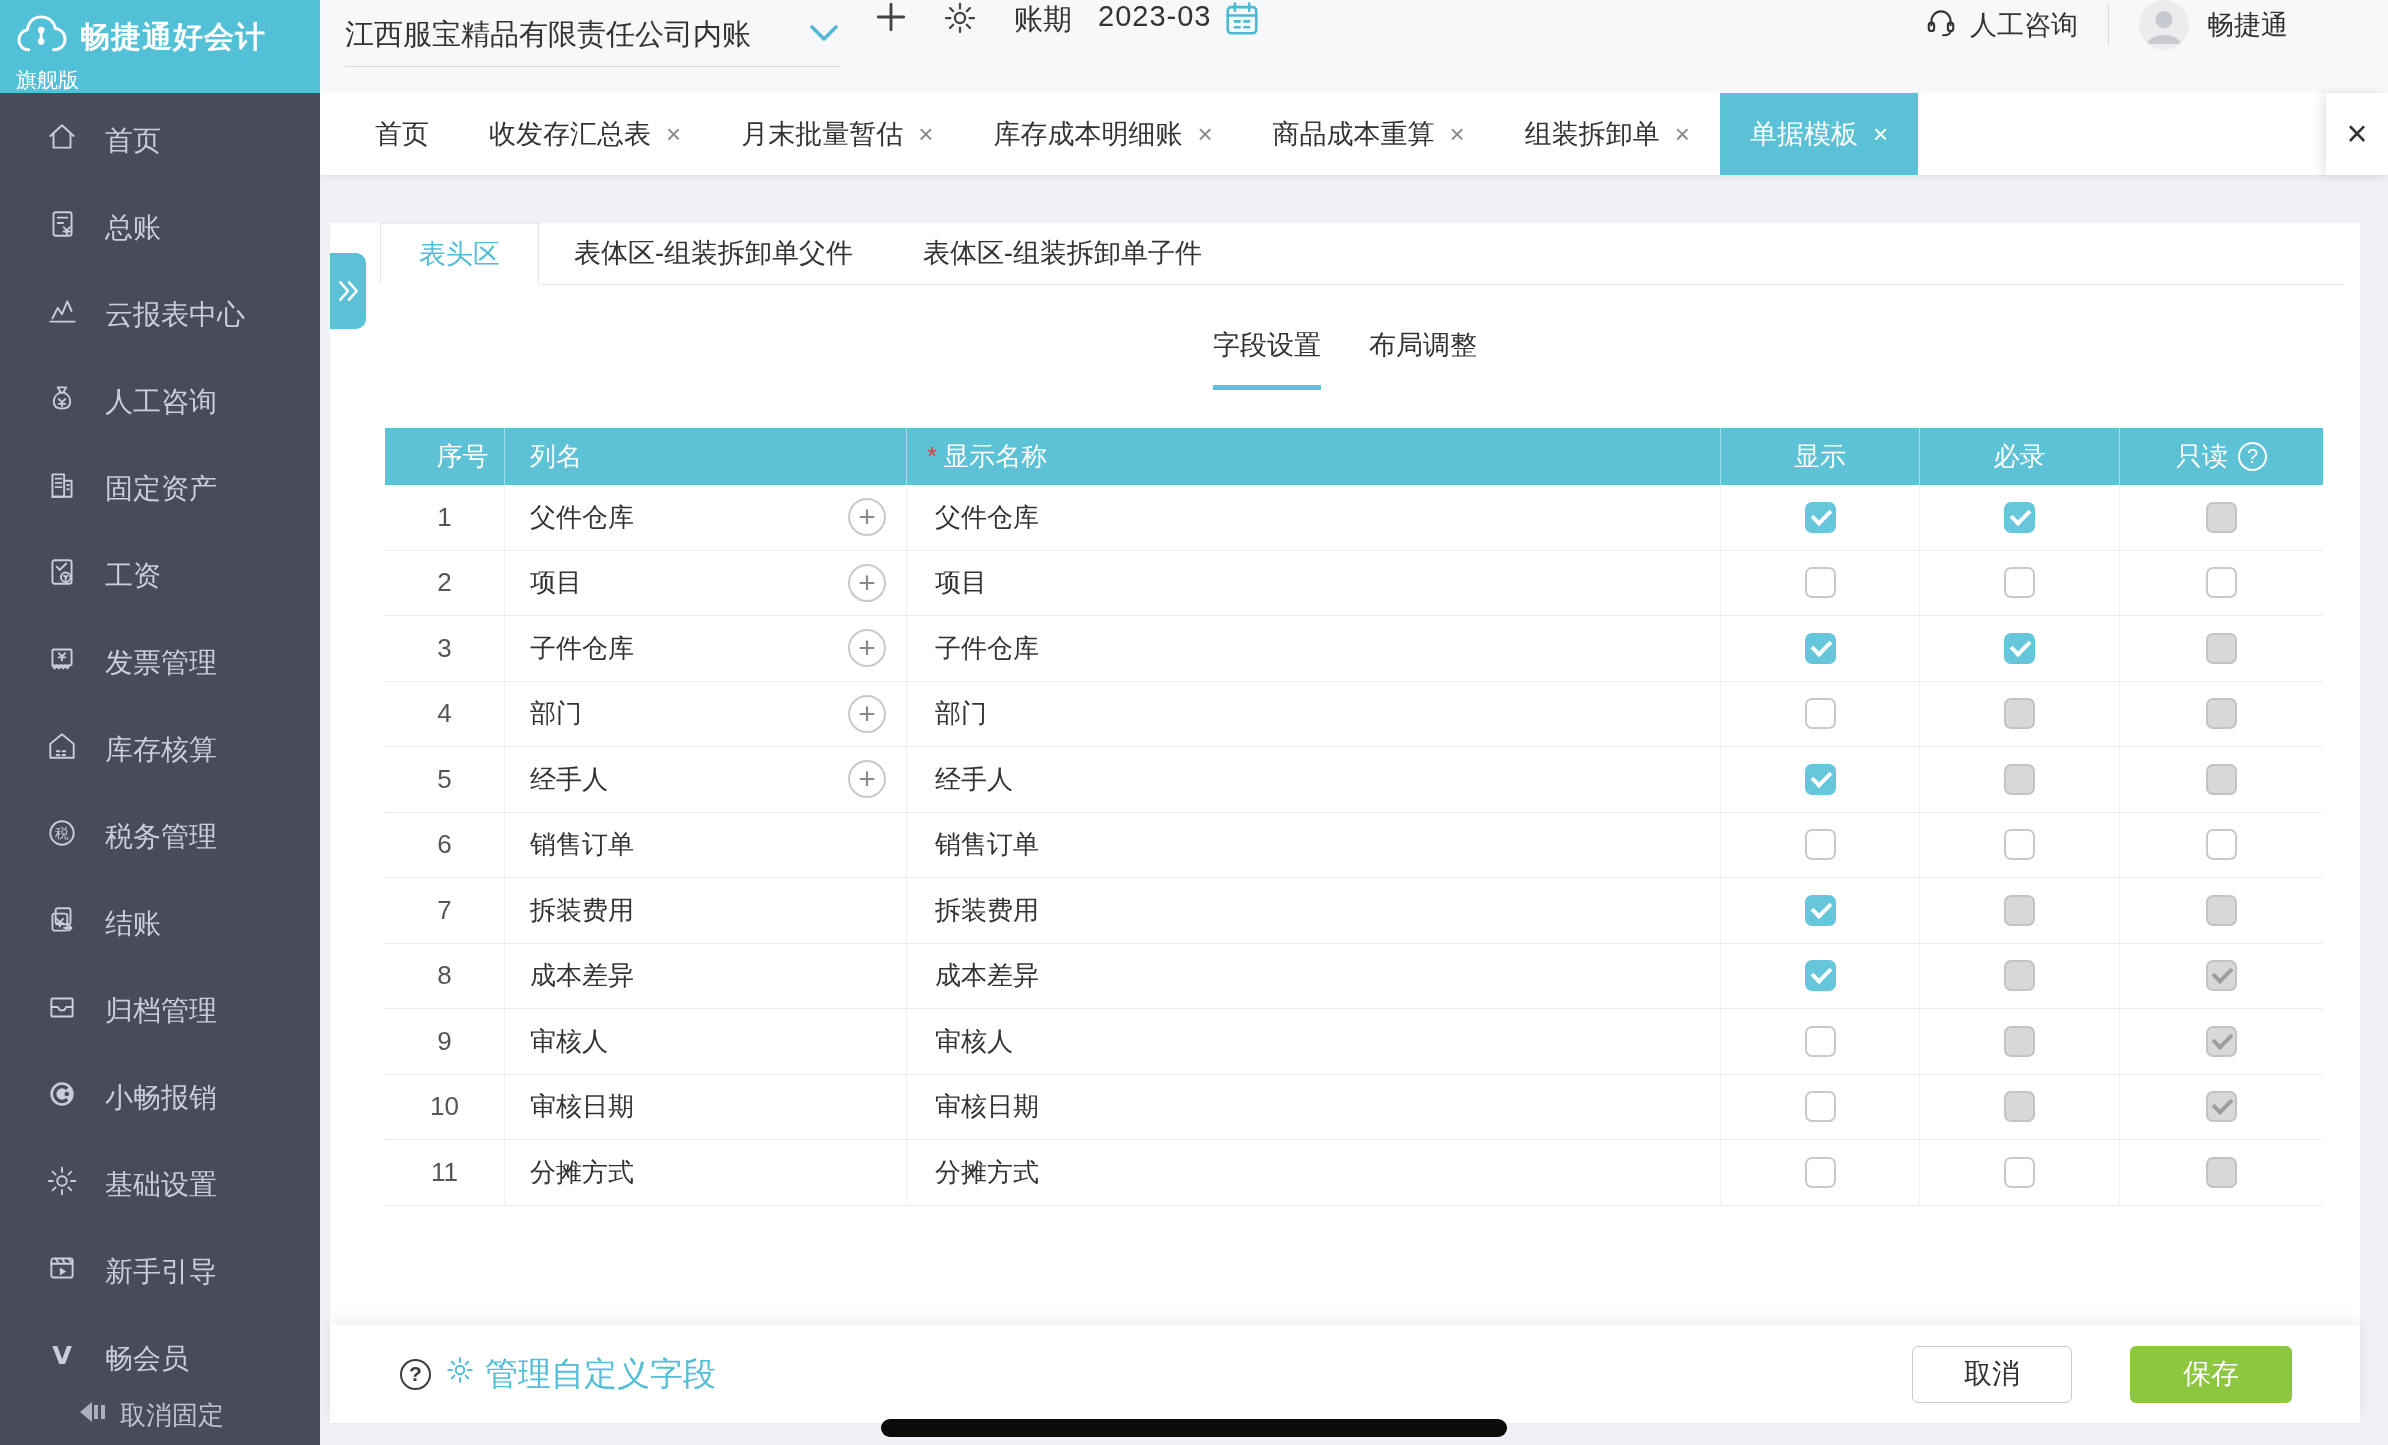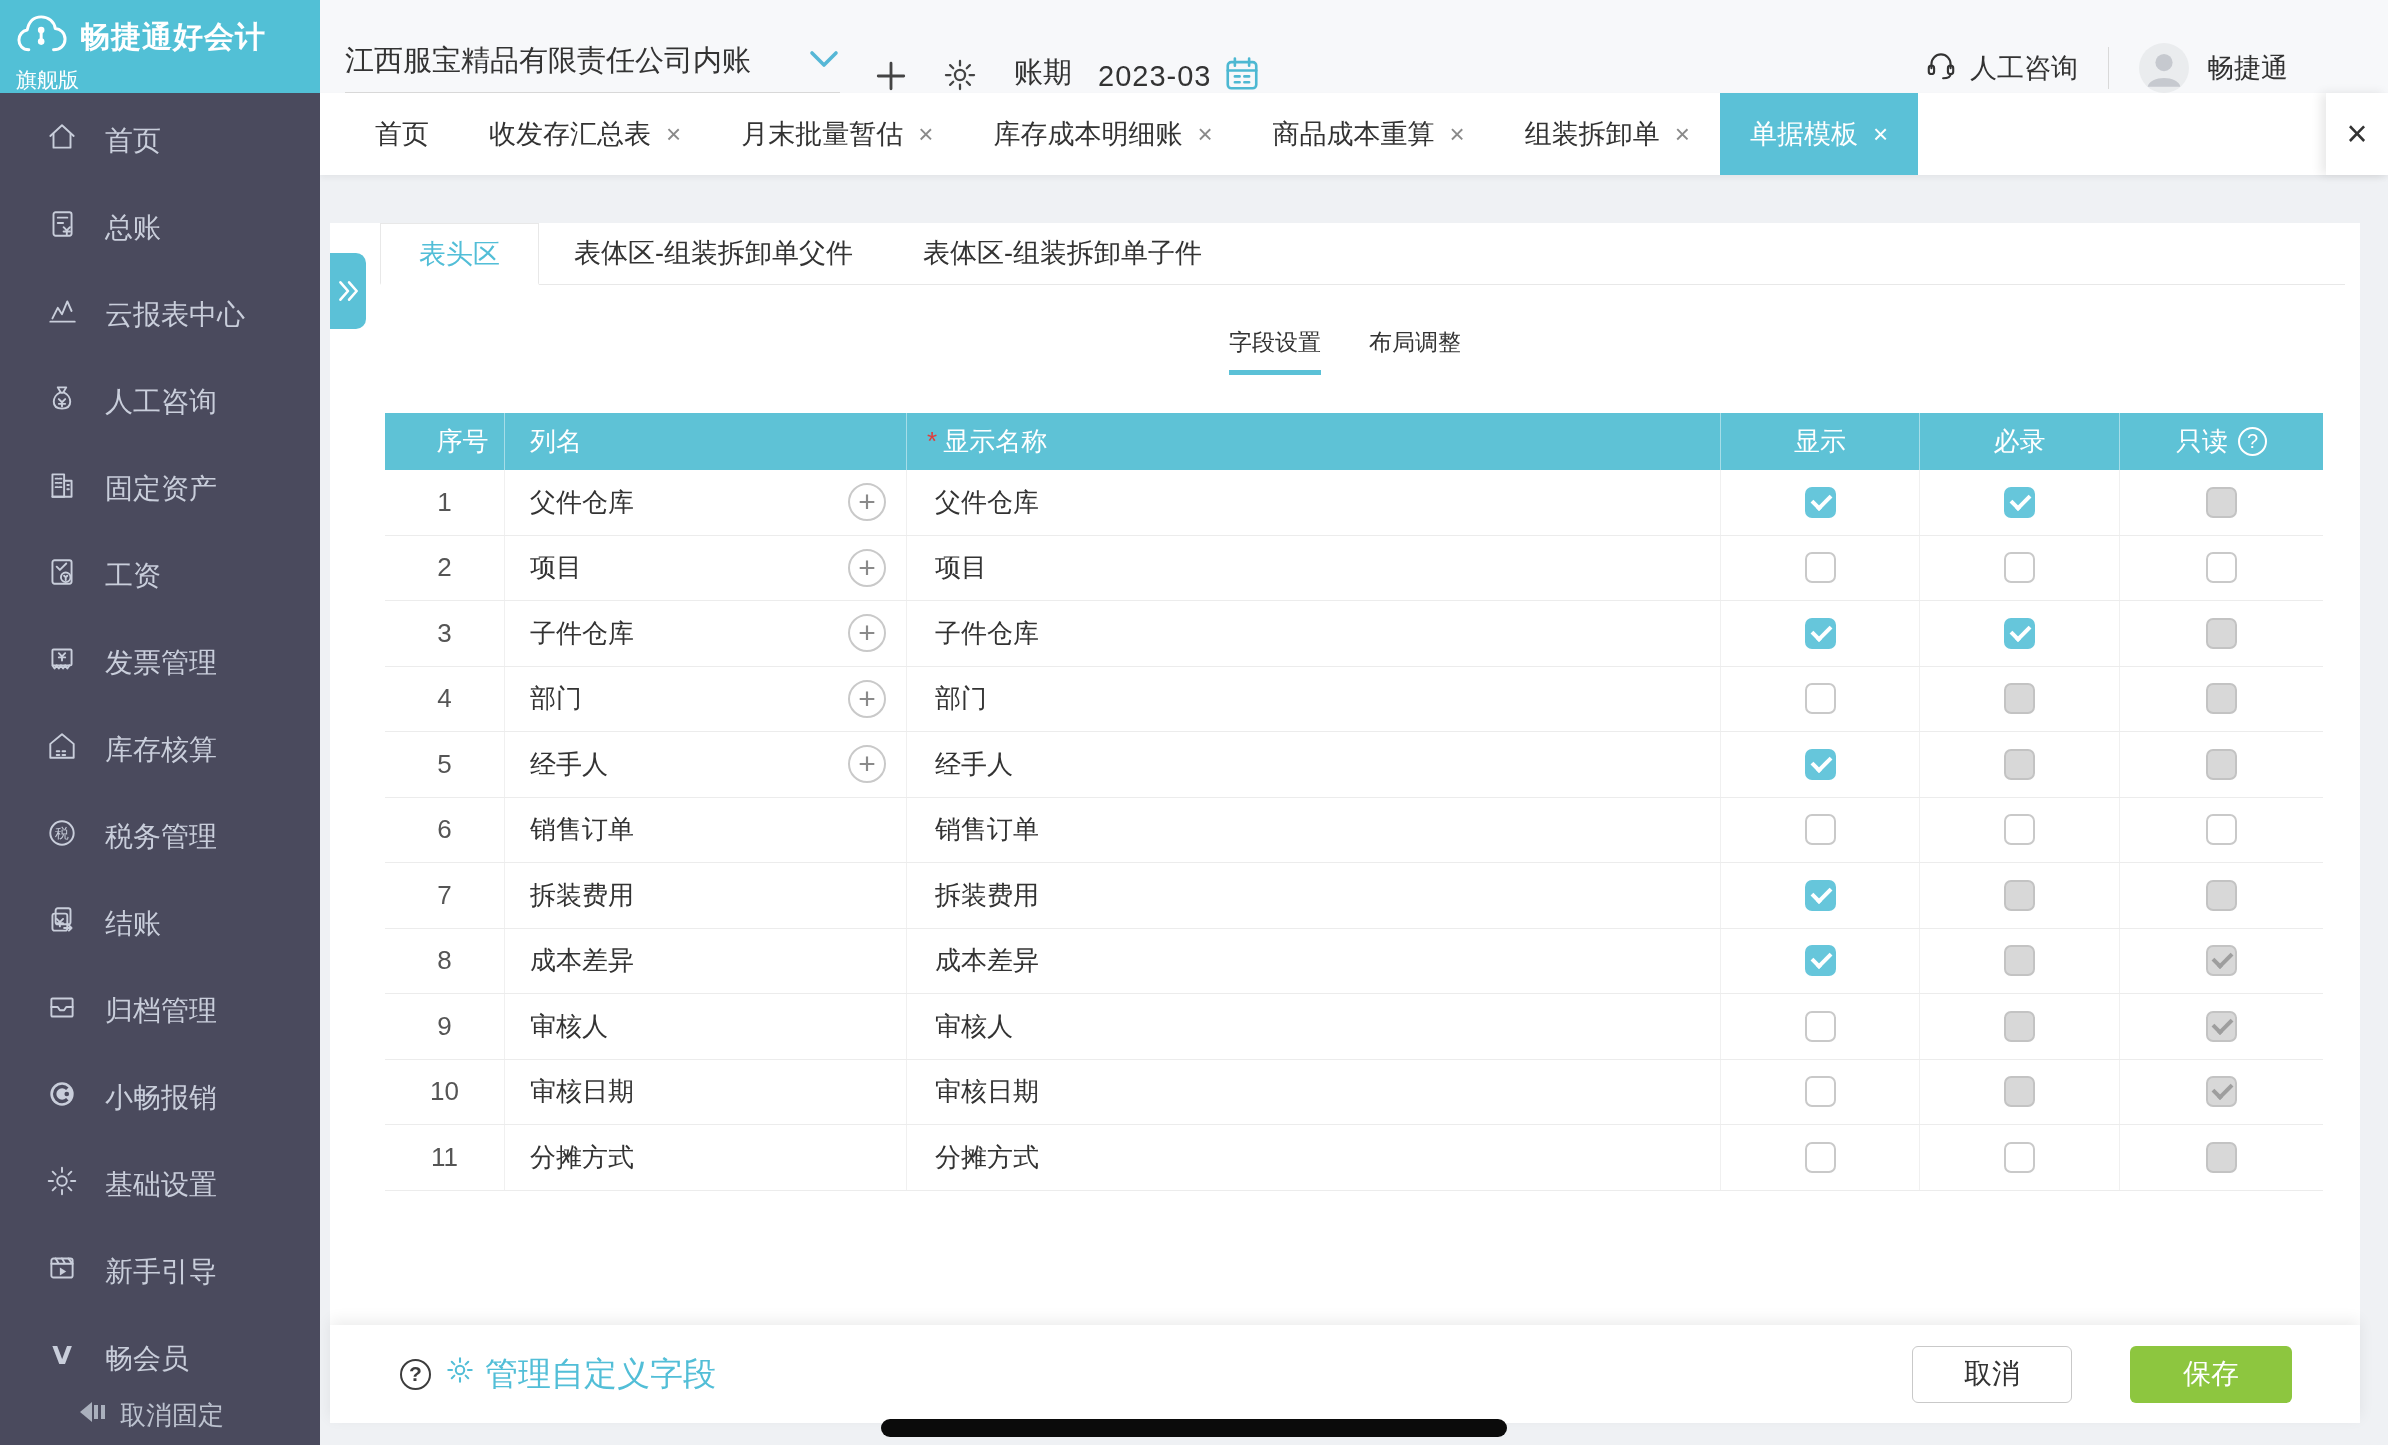--- a/index.html
+++ b/index.html
@@ -14,21 +14,21 @@
   .edition{font-size:21px;padding:2px 0 0 16px;}
   .menu{padding-top:4px;}
   .menu-item{height:87px;display:flex;align-items:center;gap:26px;padding-left:45px;color:#c9cedb;font-size:28px;cursor:pointer;}
   .menu-item svg{flex:none;}
   .unpin{position:absolute;left:0;bottom:6px;width:100%;height:48px;background:#4a4a5d;display:flex;align-items:center;gap:8px;padding-left:78px;box-sizing:border-box;color:#bcc2cf;font-size:26px;}
 
   
   .right-col{display:flex;flex-direction:column;flex:1;min-width:0;}
 
   
-  .topbar{height:93px;flex:none;background:#f7f8fa;display:flex;align-items:flex-end;padding-left:25px;box-sizing:border-box;}
+  .topbar{height:93px;flex:none;background:#f7f8fa;display:flex;align-items:flex-start;padding-left:25px;box-sizing:border-box;}
   .company{width:495px;height:62px;margin-top:4px;display:flex;align-items:center;justify-content:space-between;border-bottom:1px solid #d9d9d9;cursor:pointer;}
   .company-text{font-size:29px;color:#333;}
   .tb-icon{margin-left:34px;cursor:pointer;display:flex;align-items:center;}
   .period-label{font-size:29px;color:#333;margin-left:36px;}
   .period-value{font-size:29px;color:#333;margin-left:26px;letter-spacing:1px;cursor:pointer;}
   .tb-cal{margin-left:12px;cursor:pointer;display:flex;align-items:center;}
   .tb-right{margin-left:auto;display:flex;align-items:center;padding-right:100px;}
   .consult{display:flex;align-items:center;gap:12px;font-size:27px;color:#333;cursor:pointer;}
   .v-divider{width:1px;height:42px;background:#d9d9d9;margin:0 30px;}
   .avatar{width:50px;height:50px;border-radius:50%;background:#eaecee;overflow:hidden;display:flex;align-items:flex-end;justify-content:center;}
@@ -46,21 +46,21 @@
   .content{flex:1;background:#eff1f4;padding:20px 28px 0 10px;box-sizing:border-box;position:relative;}
   .panel{position:relative;background:#fff;height:1200px;box-sizing:border-box;}
   .collapse-tag{position:absolute;left:0;top:30px;width:36px;height:76px;background:#5bc1d7;border-radius:0 10px 10px 0;display:flex;align-items:center;justify-content:center;cursor:pointer;}
   .doc-row{padding:35px 0 0 50px;font-size:27px;color:#333;height:36px;line-height:36px;}
 
   .area-tabs{display:flex;align-items:flex-end;margin:28px 15px 0 50px;border-bottom:1px solid #e8e8e8;height:62px;box-sizing:border-box;}
   .area-tab{padding:0 35px;font-size:27px;color:#333;display:flex;align-items:center;height:62px;cursor:pointer;box-sizing:border-box;}
   .area-tab.active{border:1px solid #e8e8e8;border-bottom:2px solid #fff;margin-bottom:-1px;color:#52bed7;background:#fff;padding:0 38px;}
 
   .setting-tabs{display:flex;justify-content:center;gap:48px;margin-top:42px;}
-  .setting-tab{font-size:23px;color:#333;padding-bottom:12px;border-bottom:5px solid transparent;cursor:pointer;}
+  .setting-tab{font-size:27px;color:#333;padding-bottom:22px;border-bottom:5px solid transparent;cursor:pointer;}
   .setting-tab.active{border-bottom-color:#5bc1d7;}
 
   
   .ftable{margin:38px 0 0 55px;width:1938px;}
   .thead,.trow{display:grid;grid-template-columns:120px 402px 814px 199px 200px 203px;}
   .thead{height:57px;background:#5ec2d6;}
   .th{display:flex;align-items:center;color:#fff;font-size:26px;border-right:1px solid rgba(255,255,255,.45);box-sizing:border-box;}
   .th:last-child{border-right:none;}
   .th-num{justify-content:center;margin-left:36px;}
   .th-name{padding-left:25px;}

